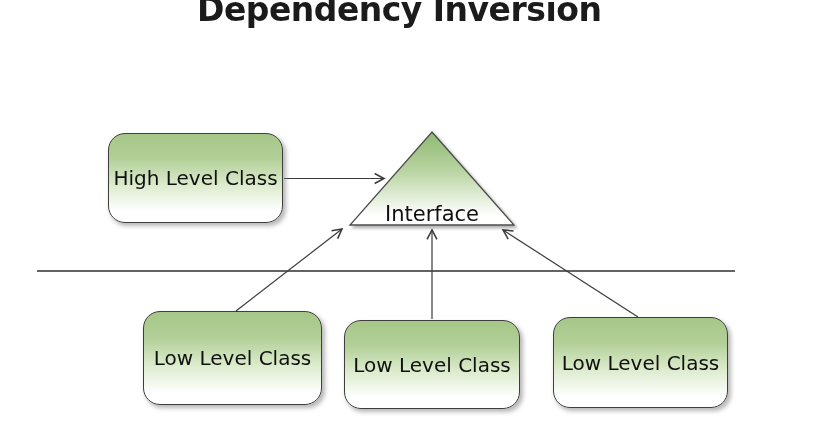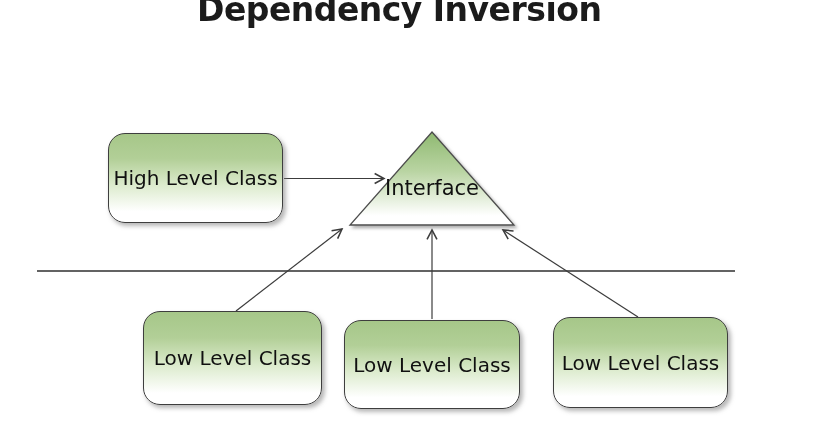--- a/index.html
+++ b/index.html
@@ -42,21 +42,21 @@
     color: #101010;
     white-space: nowrap;
   }
   .node-high   { left: 108px; top: 133px; width: 175px; height: 90px; }
   .node-low1   { left: 143px; top: 311px; width: 179px; height: 94px; }
   .node-low2   { left: 344px; top: 320px; width: 176px; height: 89px; }
   .node-low3   { left: 553px; top: 317px; width: 175px; height: 91px; }
   .interface-label {
     position: absolute;
     left: 362px;
-    top: 176px;
+    top: 202px;
     width: 140px;
     text-align: center;
     font-size: 21px;
     color: #101010;
     white-space: nowrap;
   }
   svg.layer {
     position: absolute;
     left: 0;
     top: 0;

